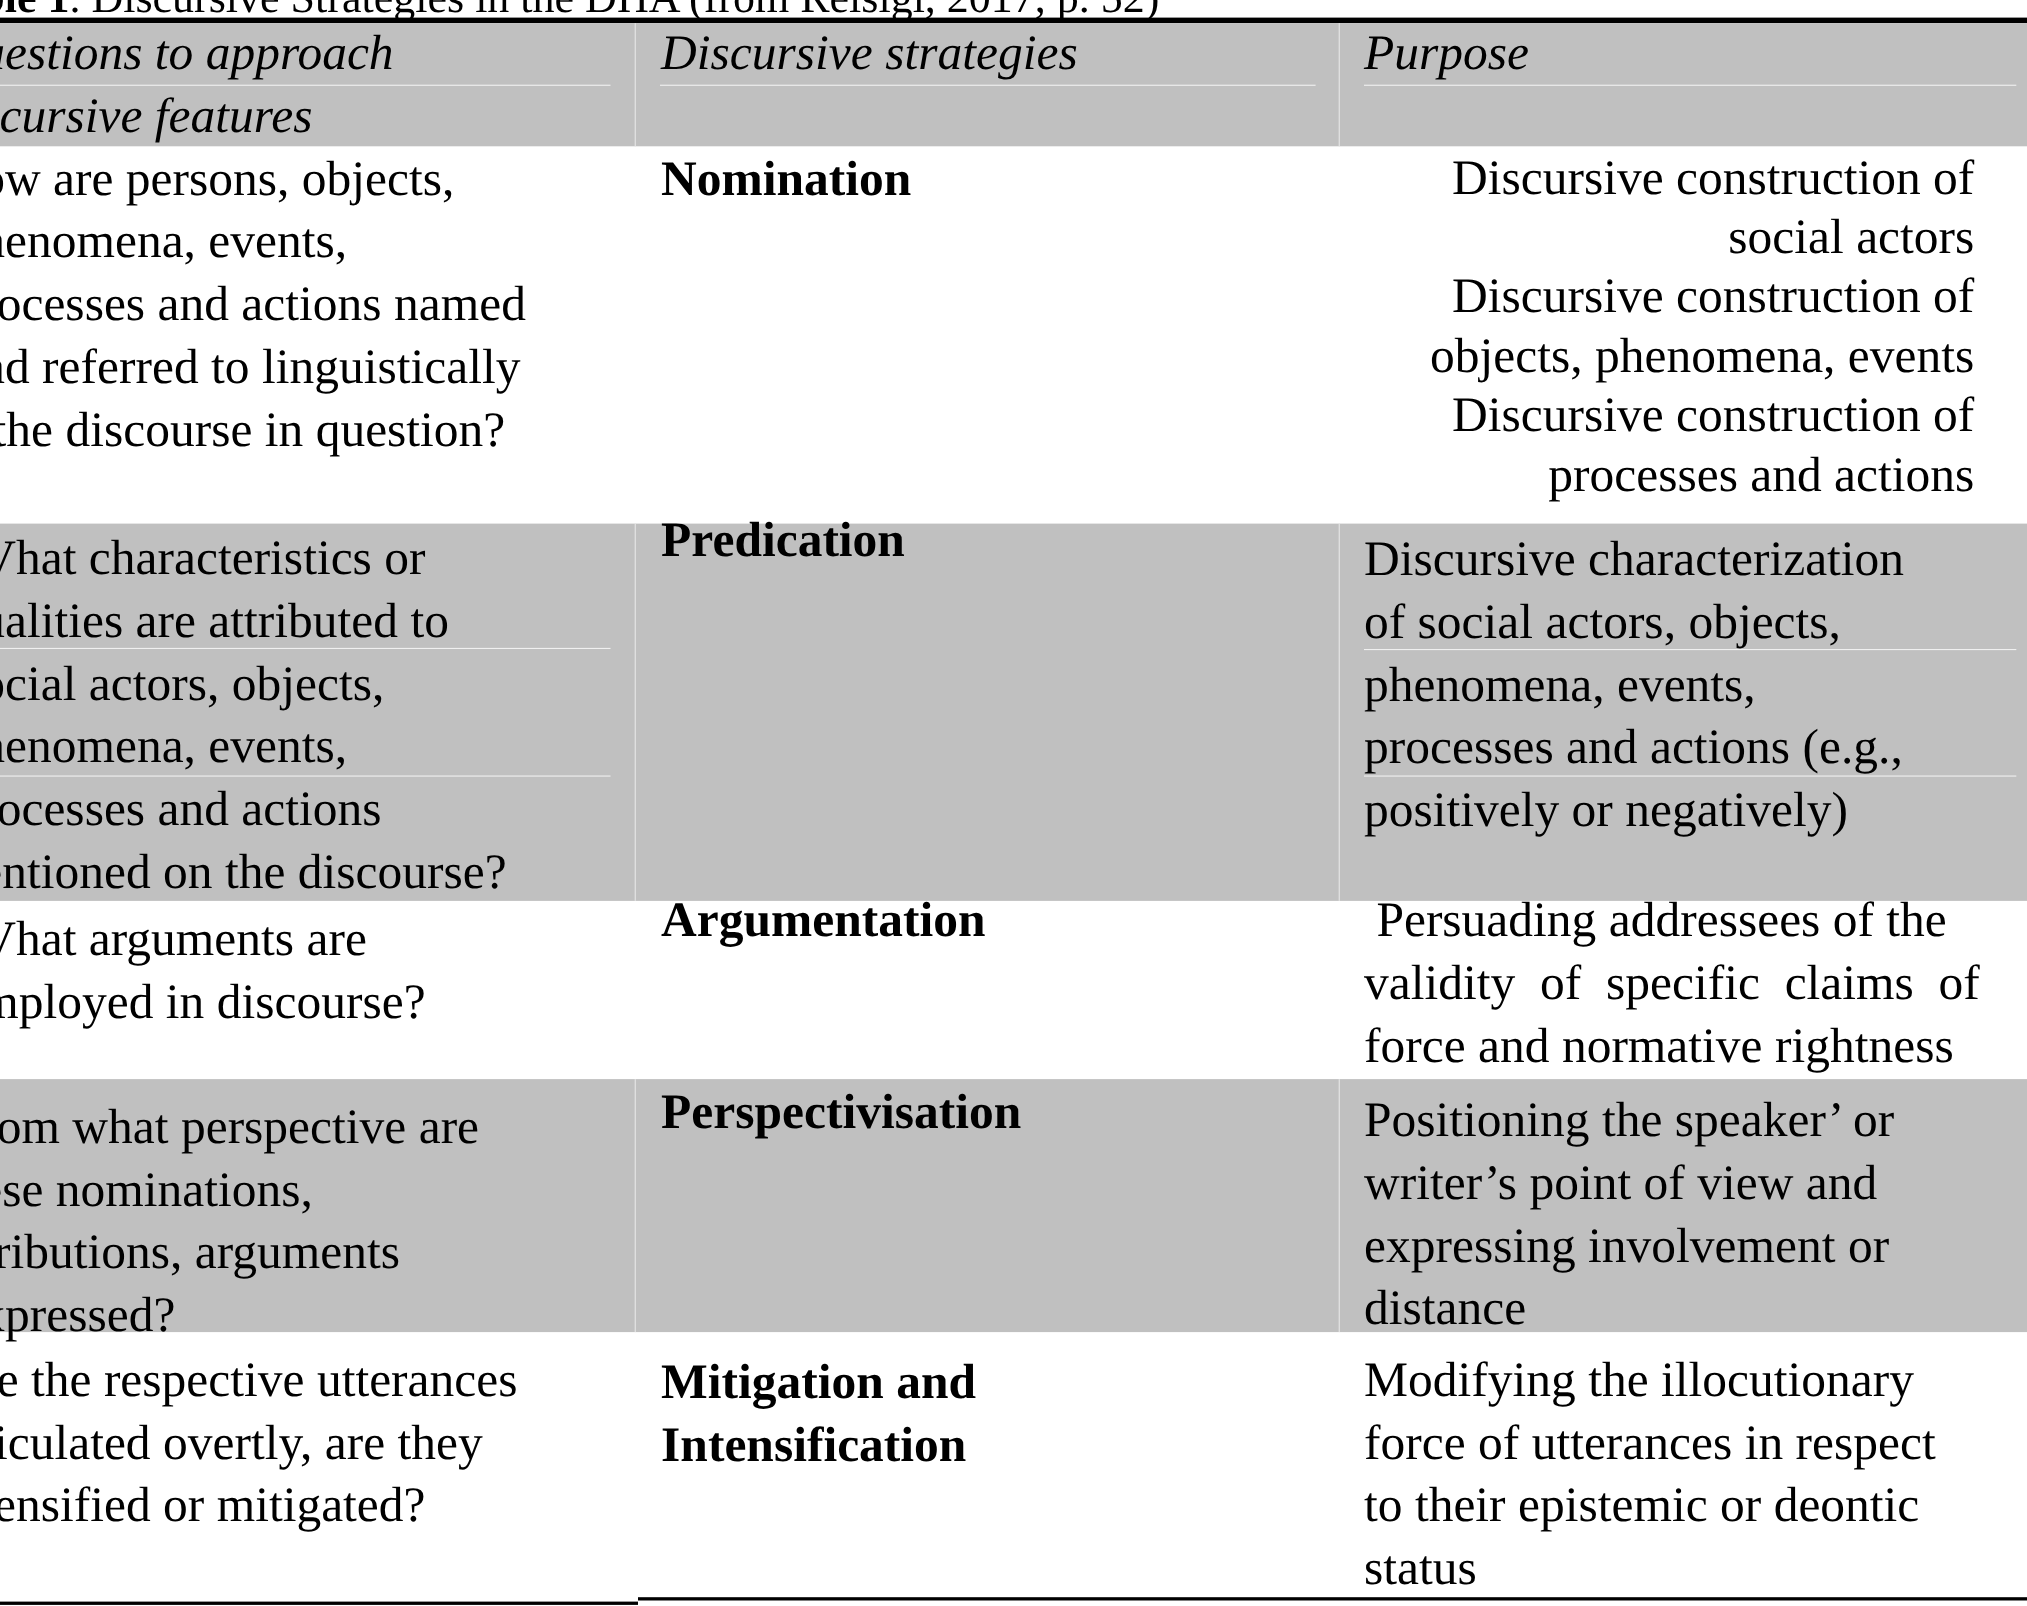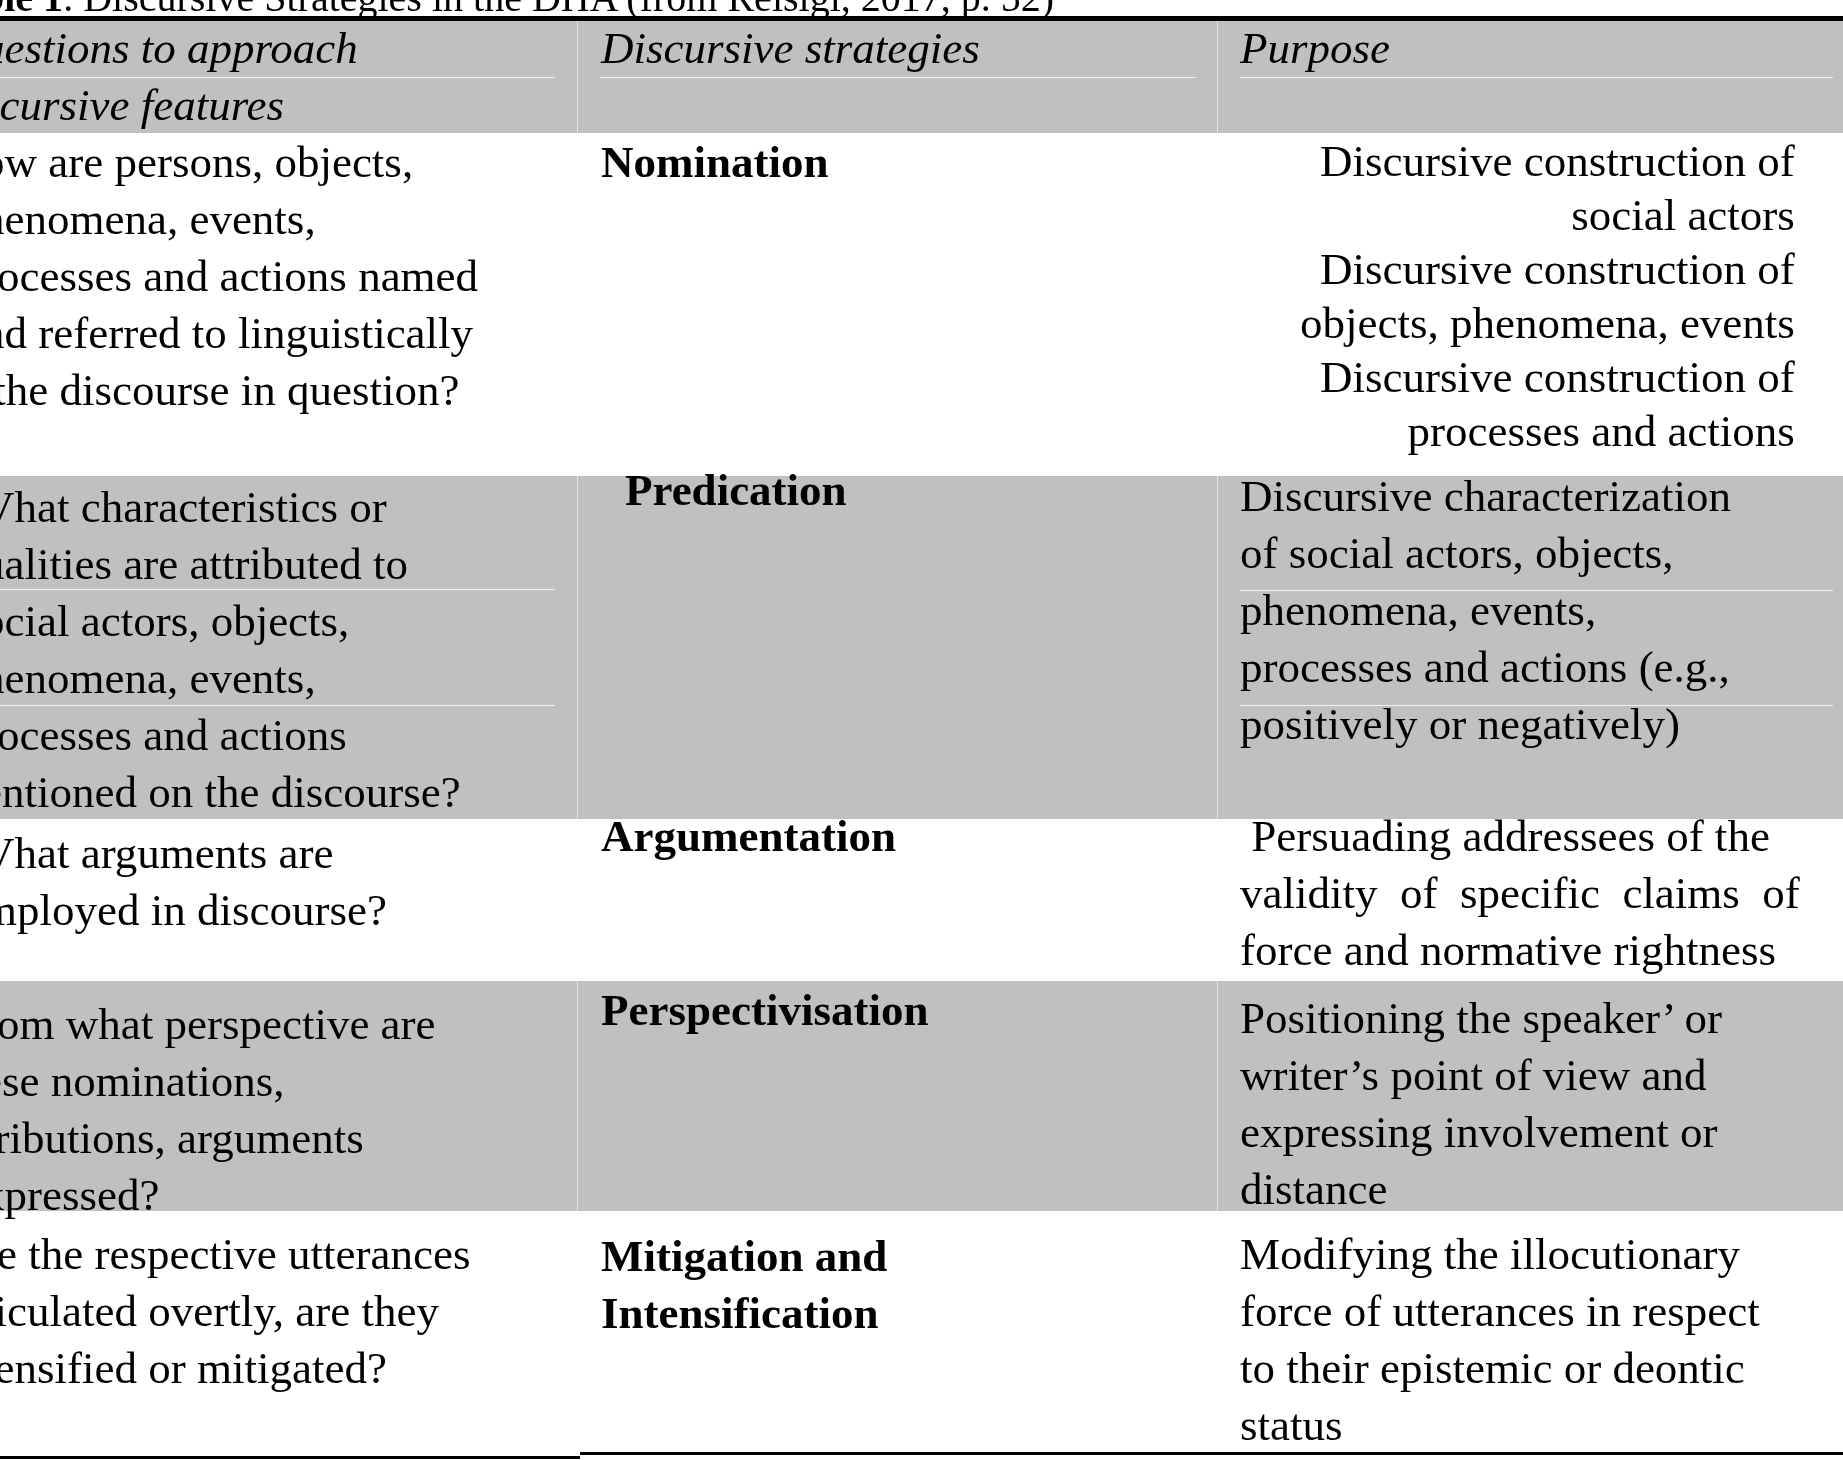--- a/index.html
+++ b/index.html
@@ -54,22 +54,22 @@
 <div class="hline" style="left:0;top:589px;width:555px;"></div>
 <div class="hline" style="left:0;top:705px;width:555px;"></div>
 <div class="hline" style="left:1240px;top:590px;width:593px;"></div>
 <div class="hline" style="left:1240px;top:705px;width:593px;"></div>
 <div class="cell" style="left:-18px;top:479px;">Vhat characteristics or
 ualities are attributed to
 ocial actors, objects,
 henomena, events,
 rocesses and actions
 entioned on the discourse?</div>
-<div class="cell bold" style="left:601px;top:462px;margin-left:24px;">Predication</div>
-<div class="cell" style="left:1240px;top:468px;">Discursive characterization
+<div class="cell bold" style="left:601px;top:462px;">Predication</div>
+<div class="cell" style="left:1240px;top:480px;">Discursive characterization
 of social actors, objects,
 phenomena, events,
 processes and actions (e.g.,
 positively or negatively)</div>
 
 <div class="cell" style="left:-18px;top:825px;">Vhat arguments are
 mployed in discourse?</div>
 <div class="cell bold" style="left:601px;top:808px;">Argumentation</div>
 <div class="cell" style="left:1240px;top:808px;"> Persuading addressees of the
 validity  of  specific  claims  of

